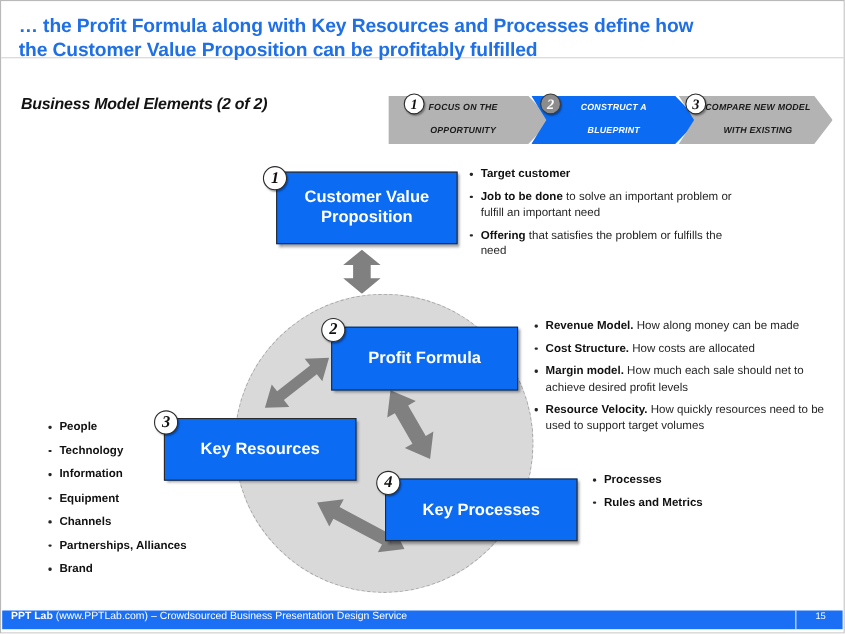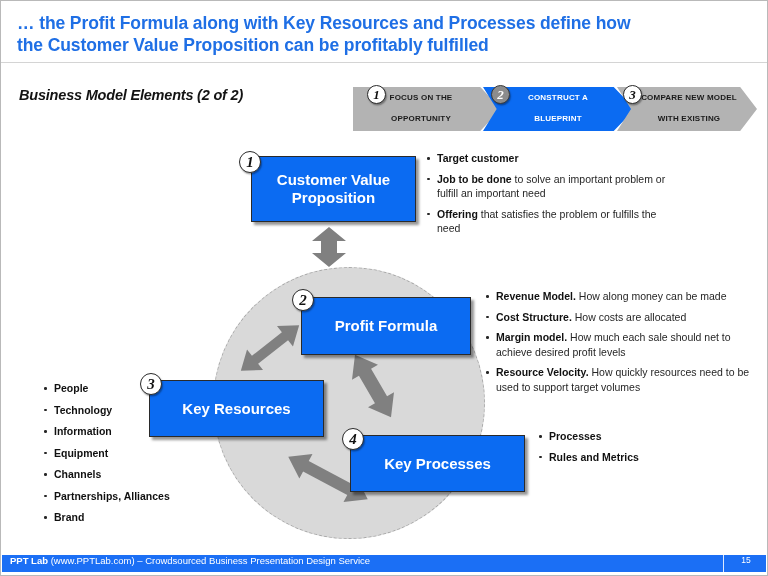--- a/index.html
+++ b/index.html
@@ -14,21 +14,21 @@
     position:relative;
     width:768px;height:576px;
     box-sizing:border-box;
     border:1px solid #b9b9b9;
     background:#ffffff;
     overflow:hidden;
   }
 
   
   .header{
-    position:absolute;left:0;top:0;width:768px;height:62px;
+    position:absolute;left:0;top:0;width:768px;height:52px;
     box-sizing:border-box;
     padding:11px 16px 0 16px;
     border-bottom:1px solid #d4d4d4;
   }
   .header-title{
     color:#1f6fe5;
     font-size:17.5px;
     font-weight:bold;
     line-height:22px;
     letter-spacing:-0.1px;
@@ -39,21 +39,21 @@
   .subtitle{
     position:absolute;left:18px;top:86px;
     font-size:14.5px;font-weight:bold;font-style:italic;
     color:#131313;
     letter-spacing:-0.2px;
   }
 
   
   .process{
     position:absolute;left:352px;top:86px;
-    width:404px;height:44px;
+    width:404px;height:44px;font-style:italic;
   }
   .chev{
     position:absolute;top:0;height:44px;
     display:flex;align-items:center;justify-content:center;
     text-align:center;
     font-size:8px;font-weight:bold;
     line-height:10.5px;
     letter-spacing:0.2px;
     box-sizing:border-box;
   }

